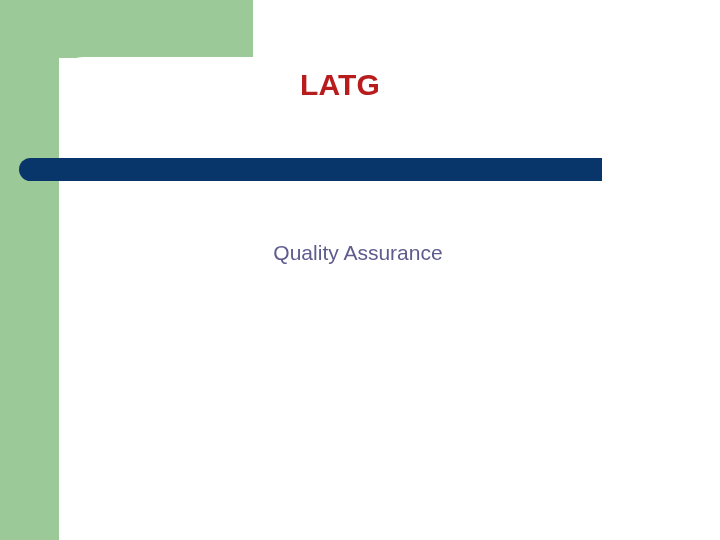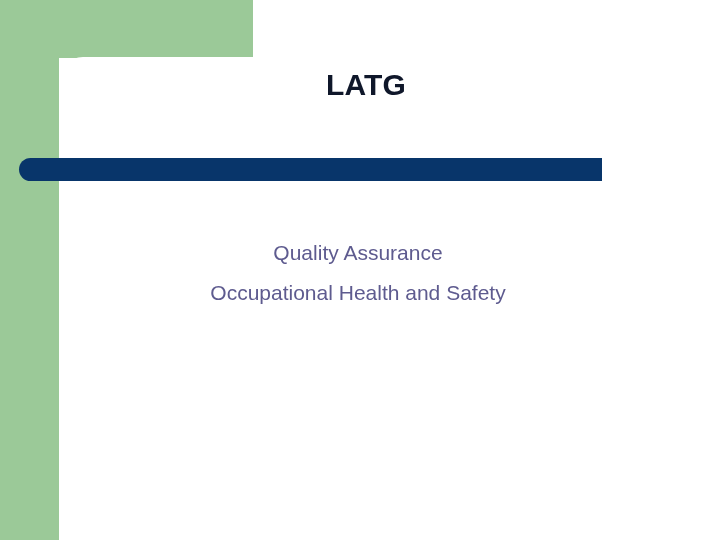--- a/index.html
+++ b/index.html
@@ -59,25 +59,25 @@
     width: 583px;
     height: 23px;
     background: #08356A;
     border-top-left-radius: 12px;
     border-bottom-left-radius: 12px;
   }
 
   
   .title-block {
     position: absolute;
-    left: 116px;
+    left: 90px;
     top: 66px;
     width: 500px;
     text-align: center;
-    color: #0f172a;
+    color: #b91c1c;
     font-weight: bold;
     font-size: 30px;
     line-height: 37px;
     letter-spacing: 0.2px;
   }
   .title-line { display: block; }
 
   
   .subtitle-block {
     position: absolute;
@@ -104,16 +104,15 @@
   <div class="white-panel"></div>
 
   <div class="navy-bar"></div>
 
   <div class="title-block">
     <span class="title-line">LATG</span>
   </div>
 
   <div class="subtitle-block">
     <span class="subtitle-line">Quality Assurance</span>
-    <span class="subtitle-line">Occupational Health and Safety</span>
   </div>
 
 </div>
 
 </body></html>

